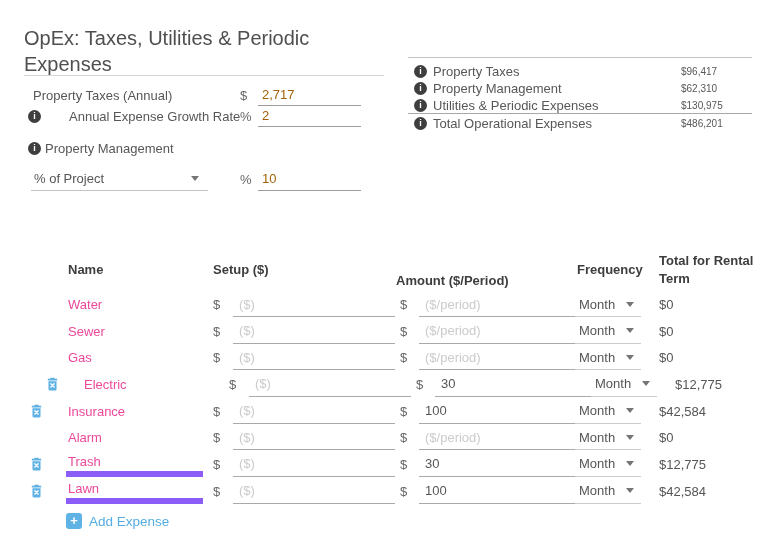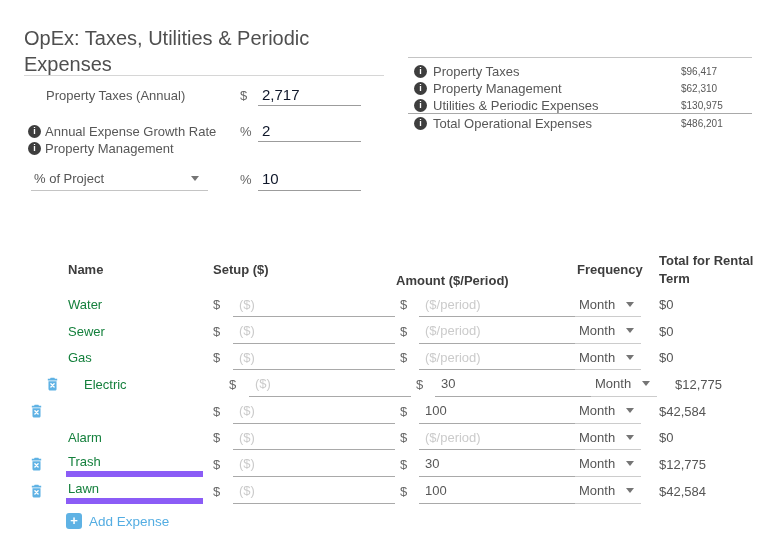--- a/index.html
+++ b/index.html
@@ -6,31 +6,31 @@
   html,body { margin:0; padding:0; background:#fff; }
   body { font-family:"Liberation Sans", sans-serif; }
   .page { position:relative; width:768px; height:541px; background:#ffffff; overflow:hidden; }
 
   
   .left-panel { position:absolute; left:24px; top:10px; width:360px; height:200px; }
   .panel-title { position:absolute; top:2px; left:0; width:340px; font-size:20px; line-height:26px; font-weight:400; color:#4f4f4f; }
   .lp-divider { position:absolute; top:65px; left:0; width:360px; border-top:1px solid #d6d6d6; }
   .f-row { position:absolute; left:0; width:337px; height:22px; display:flex; align-items:center; }
   .f-row.r1 { top:74px; }
-  .f-row.r2 { top:110px; }
+  .f-row.r2 { top:95px;gap:24px; }
   .f-row.r3 { top:127px; }
   .f-row.r4 { top:157px; height:24px; }
   .f-label { font-size:13px; color:#575757; }
-  .no-icon { margin-left:22px; }
+  .no-icon { margin-left:9px; }
   .info-icon { display:inline-flex; align-items:center; justify-content:center; width:13px; height:13px; min-width:13px;
                border-radius:50%; background:#3e3e3e; color:#fff; margin-left:4px; margin-right:4px; cursor:pointer; }
   .info-icon::after { content:"i"; font-size:9px; font-weight:bold; line-height:13px; }
   .f-sym { position:absolute; left:216px; font-size:13px; color:#666; }
   .f-input { position:absolute; left:234px; width:103px; height:100%; border:0; border-bottom:1px solid #9c9c9c;
-             background:transparent; outline:none; font-family:"Liberation Sans",sans-serif; font-size:15px; color:#0f172a; padding:0 0 1px 4px; }
+             background:transparent; outline:none; font-family:"Liberation Sans",sans-serif; font-size:13px; color:#a16207; padding:0 0 1px 4px; }
   .dropdown { position:absolute; left:7px; width:177px; height:100%; border-bottom:1px solid #c4c4c4;
               display:flex; align-items:center; justify-content:space-between; padding:0 9px 0 3px;
               font-size:13px; color:#555; cursor:pointer; }
   .caret { width:0; height:0; border-left:4px solid transparent; border-right:4px solid transparent; border-top:5px solid #757575; }
 
   
   .right-panel { position:absolute; left:408px; top:14px; width:344px; height:130px; }
   .rp-title { position:absolute; top:4px; left:0; font-size:20px; line-height:26px; font-weight:400; color:#4f4f4f; }
   .rp-divider1 { position:absolute; top:43px; left:0; width:344px; border-top:1px solid #c4c4c4; }
   .rp-divider2 { position:absolute; top:99px; left:0; width:344px; border-top:1px solid #a9a9a9; }
@@ -46,21 +46,21 @@
   .th-amount { left:396px; top:262px;margin-top:11px; }
   .th-freq { left:577px; top:262px; }
   .th-total { left:659px; top:252px; width:100px; line-height:18px; }
 
   .expense-row { position:absolute; left:0; width:768px; height:27px; }
   .del-btn { position:absolute; left:29px; top:5px; width:16px; height:16px; cursor:pointer; }
   .del-btn svg { display:block; }
   .trash-fill { fill:#5fb2e4; }
   .trash-x { stroke:#fff; stroke-width:1.5; fill:none; stroke-linecap:round; }
   .name-cell { position:absolute; left:66px; top:1px; width:137px; height:25px; display:flex; align-items:center;
-               font-size:13px; color:#15803d; padding-left:2px; }
+               font-size:13px; color:#ec4899; padding-left:2px; }
   .name-cell.editable { border-bottom:6px solid #8b5cf6; }
   .cur { position:absolute; top:1px; height:25px; display:flex; align-items:center; font-size:13px; color:#666; }
   .setup-cur { left:213px; }
   .amount-cur { left:400px; }
   .cell-input { position:absolute; top:1px; height:25px; border:0; border-bottom:1px solid #a9a9a9; background:transparent;
                 outline:none; font-family:"Liberation Sans",sans-serif; font-size:13px; color:#575757; padding:0 0 0 6px; }
   .setup-input { left:233px; width:162px; }
   .amount-input { left:419px; width:164px; }
   .cell-input::placeholder { color:#cbcbcb; opacity:1; }
   .freq-cell { position:absolute; left:575px; top:1px; width:66px; height:25px; border-bottom:1px solid #cccccc;
@@ -207,20 +207,21 @@
   </div>
 
   <div class="expense-row" style="top: 397.6px;">
     <span class="del-btn">
       <svg width="15" height="16" viewBox="0 0 16 16">
         <path class="trash-fill" d="M6 1.4l-.6 1.1H3v1.7h10V2.5h-2.4L10 1.4z"></path>
         <path class="trash-fill" d="M3.7 5h8.6v8.3c0 1-.8 1.7-1.7 1.7H5.4c-1 0-1.7-.8-1.7-1.7z"></path>
         <path class="trash-x" d="M6.3 7.8l3.4 3.4 M9.7 7.8l-3.4 3.4"></path>
       </svg>
     </span>
+    <span class="name-cell">Insurance</span>
     <span class="cur setup-cur">$</span>
     <input class="cell-input setup-input" placeholder="($)" style="">
     <span class="cur amount-cur">$</span>
     <input class="cell-input amount-input" placeholder="($/period)" value="100" style="">
     <span class="freq-cell">
       <span>Month</span>
       <span class="caret"></span>
     </span>
     <span class="total-cell">$42,584</span>
   </div>

